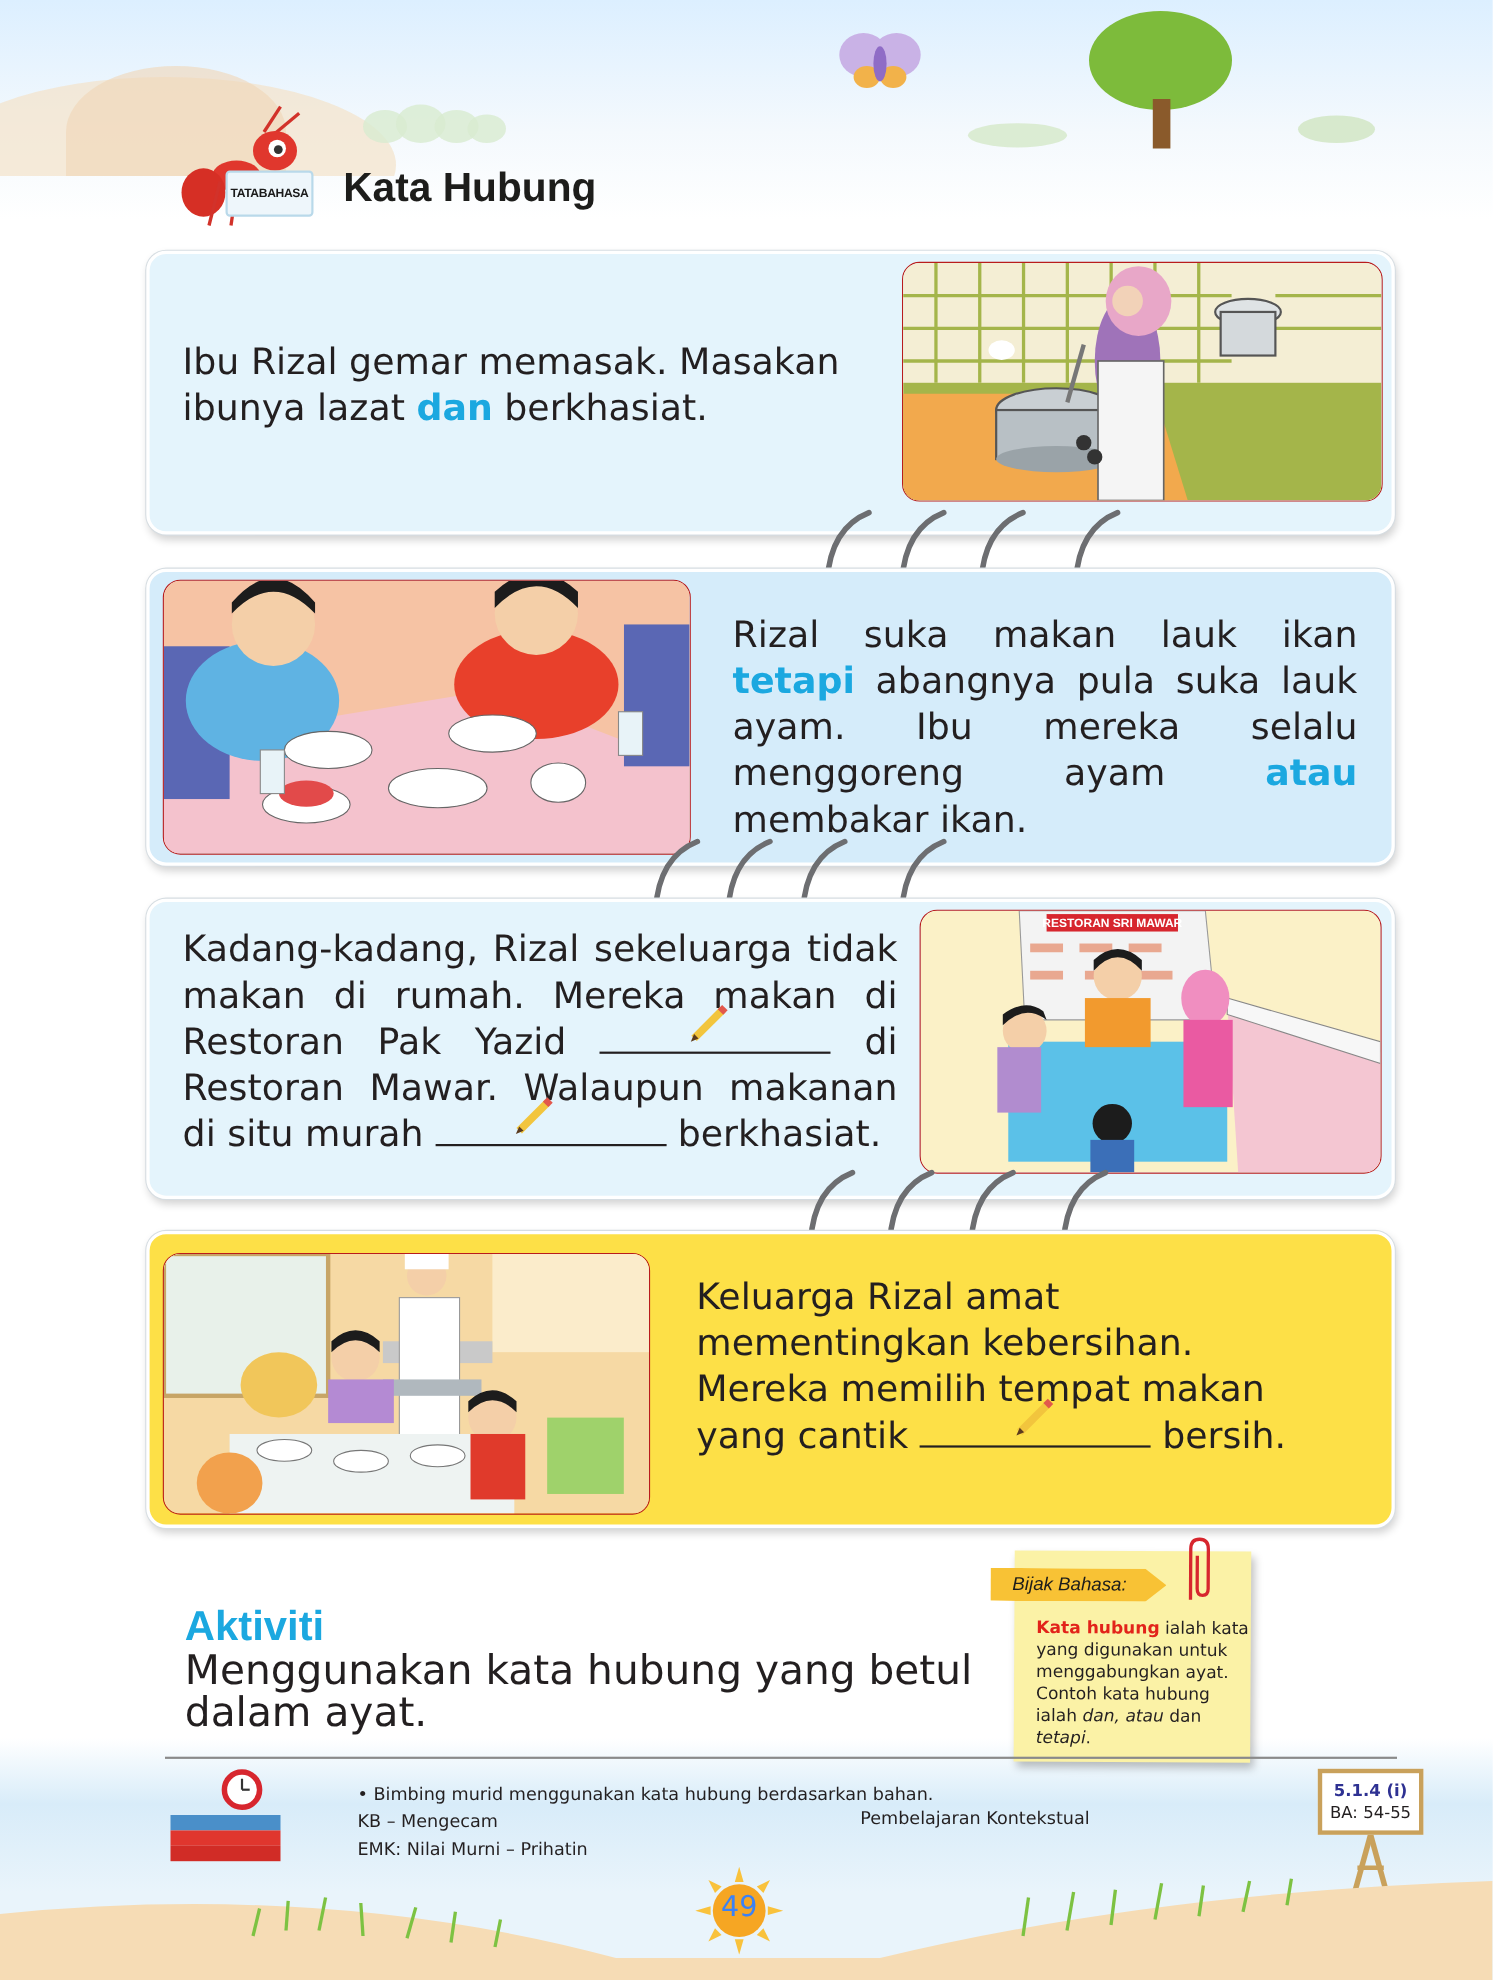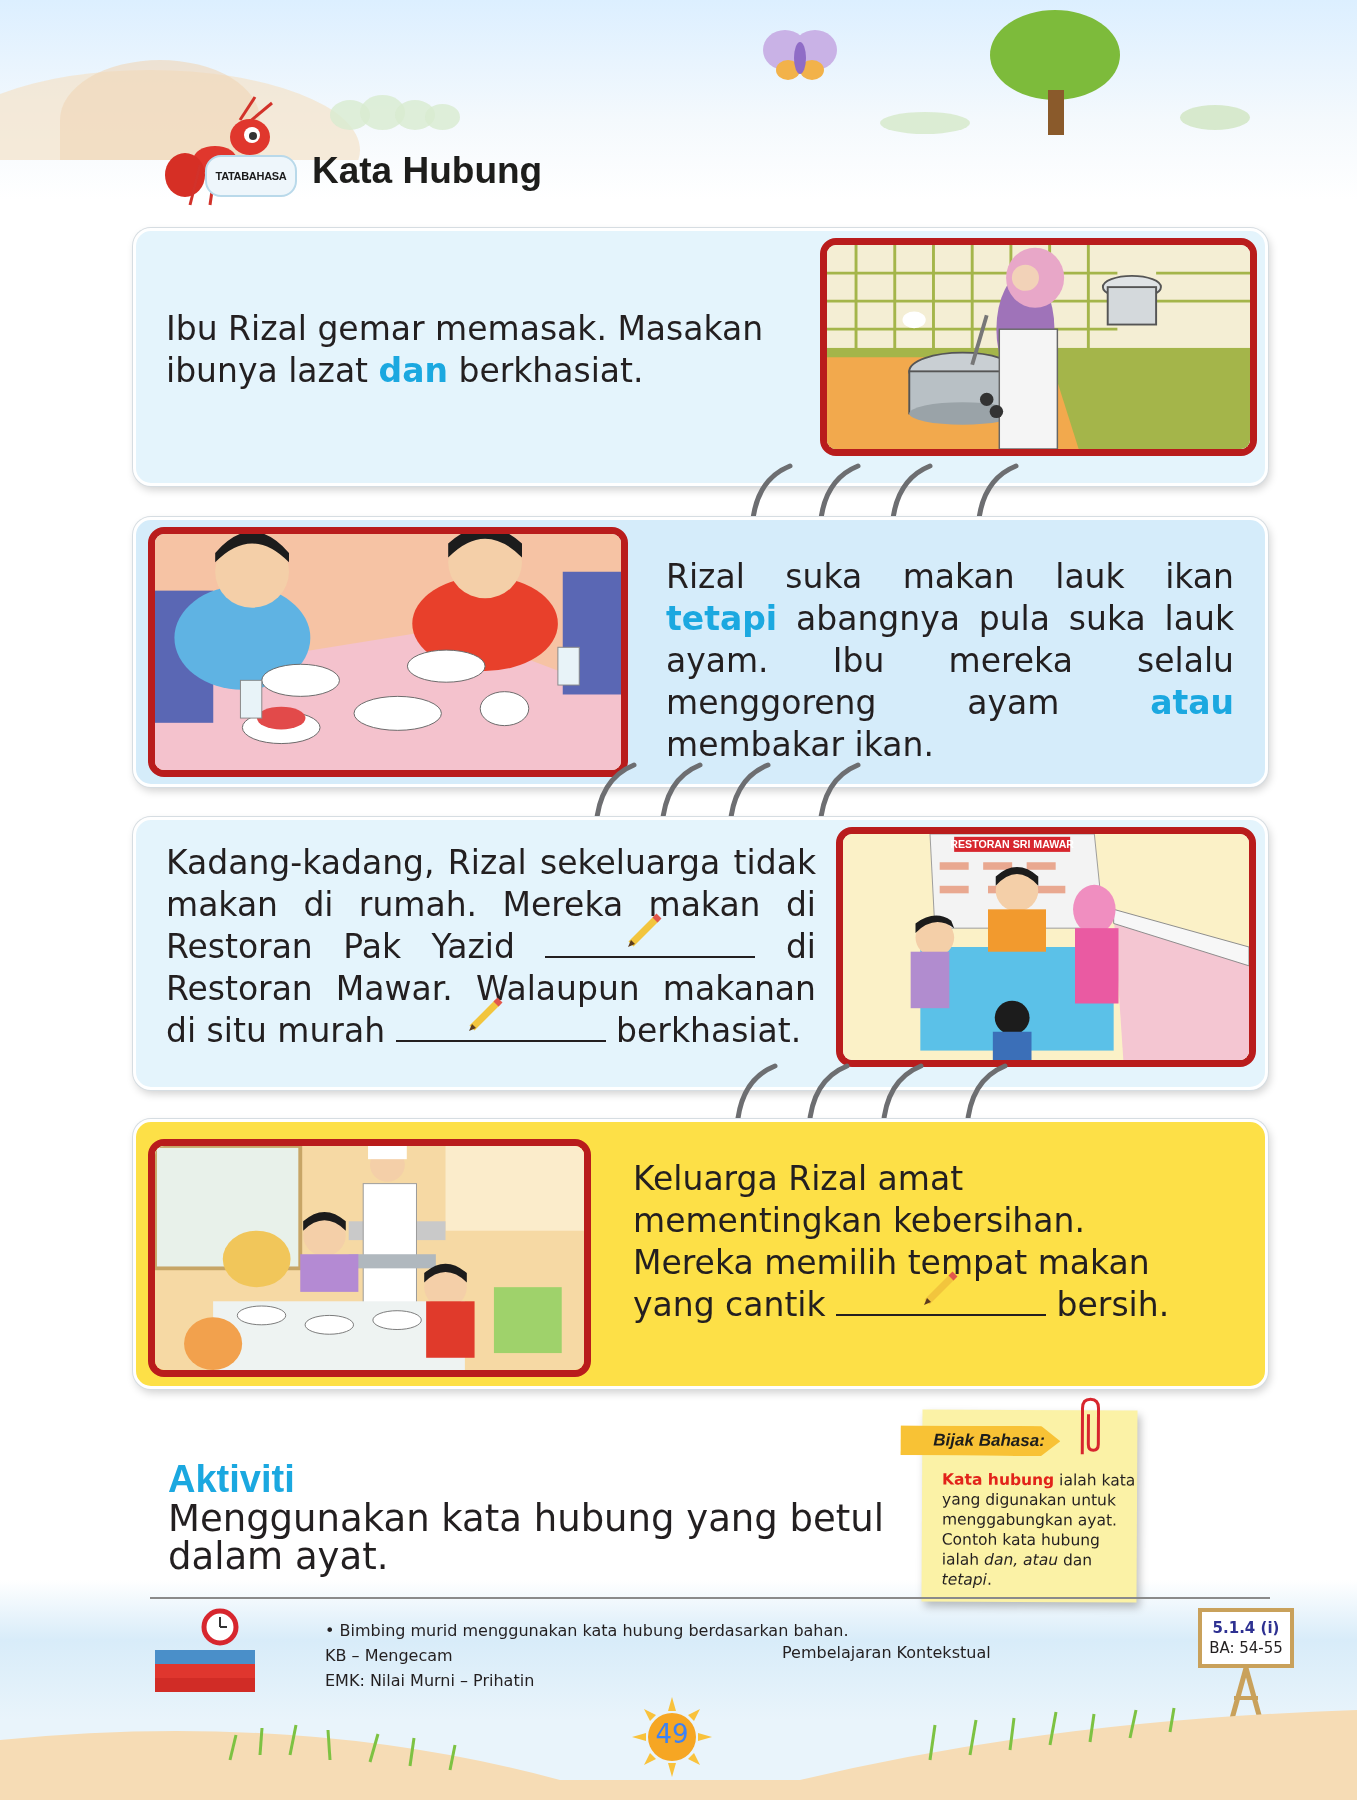--- a/index.html
+++ b/index.html
@@ -15,22 +15,22 @@
   .hill { position: absolute; border-radius: 50%; }
   .tree-crown { position: absolute; background: #7dbb3b; border-radius: 50%; }
   .tree-trunk { position: absolute; background: #8a5a2b; }
   .butterfly { position: absolute; }
   .cloud { position: absolute; background: #d8ebd0; border-radius: 50%; opacity: .8; }
 
   
   .header { position: absolute; left: 150px; top: 95px; width: 450px; height: 120px; }
   .ant { position: absolute; left: 10px; top: 0; width: 130px; height: 115px; }
   .scroll {
-    position: absolute; left: 55px; top: 60px; width: 92px; height: 42px;
-    background: #eef6fb; border: 2px solid #b9d9ea; border-radius: 16px;
+    position: absolute; left: 55px; top: 60px; width: 80px; height: 42px;
+    background: #eef6fb; border: 2px solid #b9d9ea; border-radius: 4px;
     display: flex; align-items: center; justify-content: center;
     font-family: "Liberation Sans", sans-serif; font-weight: bold; font-size: 11px; letter-spacing: -0.3px;
     color: #1a1a1a;
   }
   .page-title {
     position: absolute; left: 162px; top: 55px;
     font-family: "Liberation Sans", sans-serif; font-weight: bold; font-size: 37px; color: #1d1d1b;
   }
 
   
@@ -51,21 +51,21 @@
     font-family: "DejaVu Sans", sans-serif;
     font-size: 33px; line-height: 42px; color: #231f20;
   }
   .kw { color: #1ba8e0; font-weight: bold; }
   .blank {
     display: inline-block; border-bottom: 2px solid #231f20; height: 30px; position: relative; vertical-align: baseline;
   }
   .pencil { position: absolute; width: 40px; height: 40px; }
 
   
-  .illus { position: absolute; border-radius: 16px; overflow: hidden; border: 7px solid #b91c1c; }
+  .illus { position: absolute; border-radius: 16px; overflow: hidden; border: 1px solid #b91c1c; }
   .illus svg { width: 100%; height: 100%; display: block; }
 
   
   .rings { position: absolute; }
 
   
   .aktiviti-title {
     position: absolute; left: 168px; top: 1458px;
     font-family: "Liberation Sans", sans-serif; font-weight: bold; font-size: 38px; color: #1ba8e0;
   }
@@ -78,22 +78,22 @@
   
   .note {
     position: absolute; left: 922px; top: 1410px; width: 215px; height: 192px;
     background: #fbf2a6; box-shadow: 3px 5px 8px rgba(0,0,0,0.25);
     transform: rotate(0.3deg);
   }
   .note-tab {
     position: absolute; left: -22px; top: 16px; width: 160px; height: 30px;
     background: #f8c235;
     clip-path: polygon(0 0, 88% 0, 100% 50%, 88% 100%, 0 100%);
-    font-family: "Liberation Sans", sans-serif; font-weight: bold; font-style: italic; font-size: 17px;
-    padding-left: 33px; line-height: 30px; color: #1d1d1b;
+    font-family: "Liberation Sans", sans-serif; font-weight: normal; font-style: italic; font-size: 17px;
+    padding-left: 20px; line-height: 30px; color: #1d1d1b;
   }
   .note-body {
     position: absolute; left: 20px; top: 60px; width: 195px;
     font-family: "DejaVu Sans", sans-serif; font-size: 15.5px; line-height: 20px; color: #231f20;
   }
   .note-body .red { color: #e2231a; font-weight: bold; }
   .note-body i { font-style: italic; }
   .paperclip { position: absolute; left: 150px; top: -14px; width: 36px; height: 60px; }
 
   

